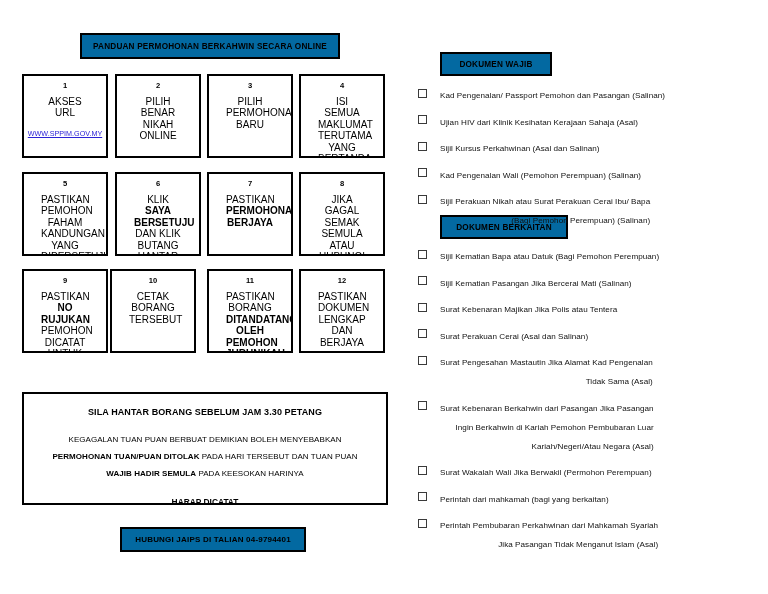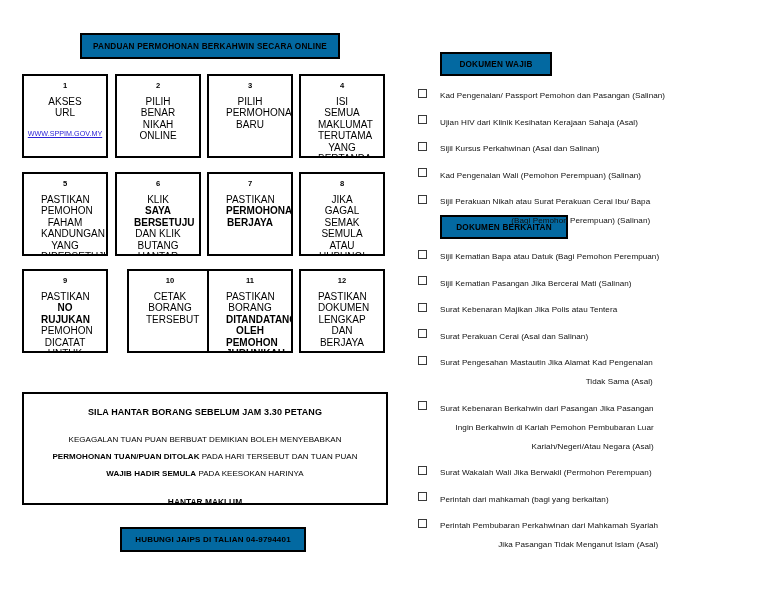--- a/index.html
+++ b/index.html
@@ -180,21 +180,21 @@
       </div>
       <div class="step" style="left: 22px; top: 269px; width: 86px; height: 84px;">
         <div class="num">9</div>
         <div class="body"><span>PASTIKAN
 </span><b>NO RUJUKAN</b><span>
 PEMOHON
 DICATAT UNTUK
 TUJUAN
 PENGEMASKINIAN</span></div>
       </div>
-      <div class="step" style="left: 127px; top: 269px; width: 86px; height: 84px;">
+      <div class="step" style="left: 110px; top: 269px; width: 86px; height: 84px;">
         <div class="num">10</div>
         <div class="body">CETAK BORANG
 TERSEBUT</div>
       </div>
       <div class="step" style="left: 207px; top: 269px; width: 86px; height: 84px;">
         <div class="num">11</div>
         <div class="body"><span>PASTIKAN
 BORANG
 </span><b>DITANDATANGANI OLEH PEMOHON JURUNIKAH DAN</b></div>
       </div>
@@ -207,21 +207,21 @@
       </div>
     </div>
 
   <div id="notice-box">
     <div class="n-title">SILA HANTAR BORANG SEBELUM JAM 3.30 PETANG</div>
     <div class="n-body">
       <div>KEGAGALAN TUAN PUAN BERBUAT DEMIKIAN BOLEH MENYEBABKAN</div>
       <div><b>PERMOHONAN TUAN/PUAN DITOLAK</b><span> PADA HARI TERSEBUT DAN TUAN PUAN</span></div>
       <div><b>WAJIB HADIR SEMULA</b><span> PADA KEESOKAN HARINYA</span></div>
     </div>
-    <div class="n-foot">HANTAR MAKLUM</div>
+    <div class="n-foot">HARAP DICATAT</div>
   </div>
 
   <div class="hdr-box" id="contact-box">HUBUNGI JAIPS DI TALIAN 04-9794401</div>
 
   <div class="hdr-box" id="wajib-hdr">DOKUMEN WAJIB</div>
   <div class="hdr-box" id="berkaitan-hdr">DOKUMEN BERKAITAN</div>
 
   <div class="doc-list" id="wajib-list">
       <div class="doc-item">
         <span class="chk"></span>

